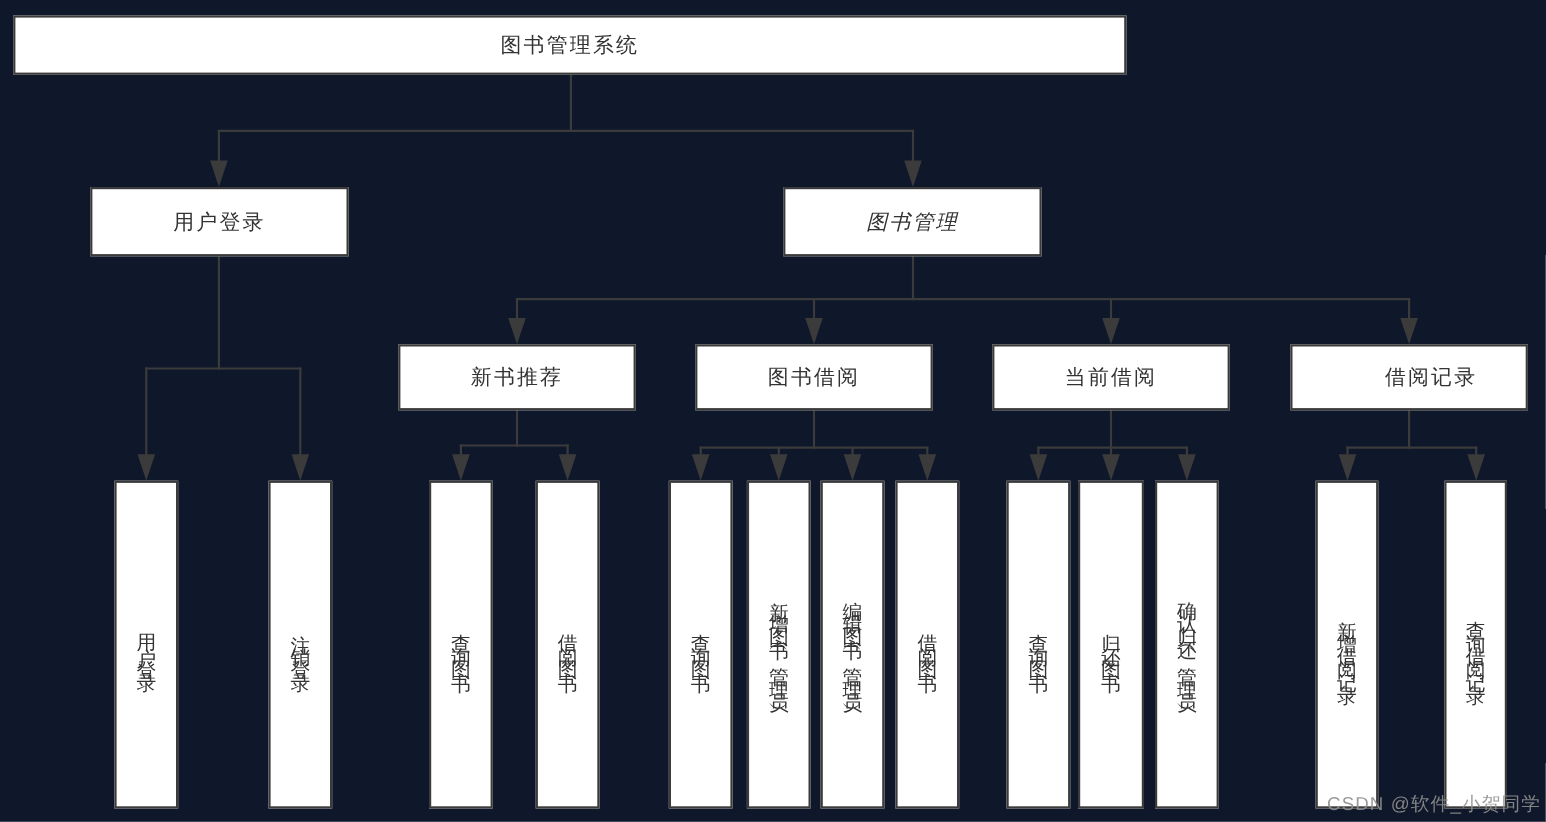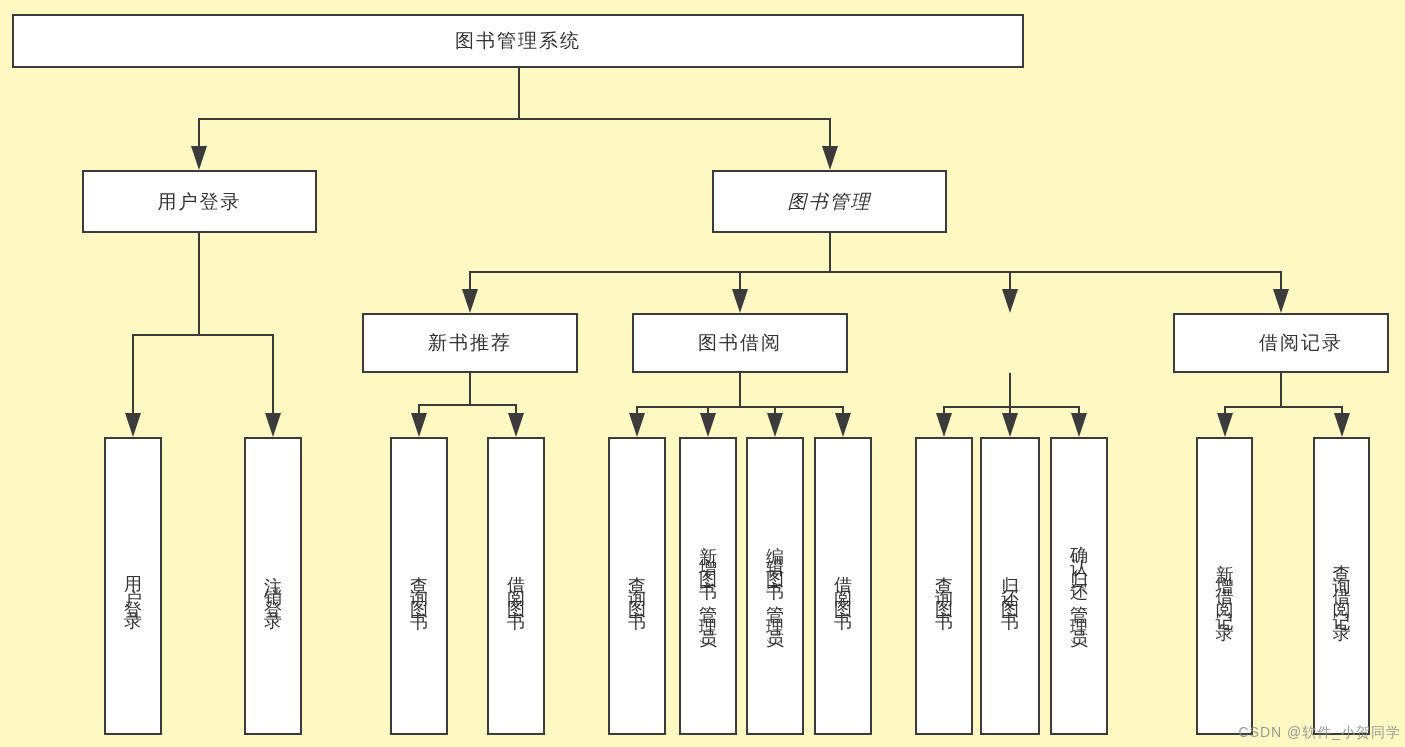--- a/index.html
+++ b/index.html
@@ -4,21 +4,21 @@
 <style>
   html, body { margin: 0; padding: 0; }
   body {
     width: 1405px; height: 747px;
     background: #ffffff;
     font-family: "Liberation Sans", "DejaVu Sans", sans-serif;
   }
   #canvas {
     position: relative;
     width: 1405px; height: 747px;
-    background: #fef9c3;
+    background: #0f172a;
     overflow: hidden;
   }
   #wires {
     position: absolute; left: 0; top: 0;
     width: 1405px; height: 747px;
   }
   .node {
     position: absolute;
     box-sizing: border-box;
     background: #ffffff;
@@ -38,21 +38,21 @@
   .node.leaf span {
     writing-mode: vertical-rl;
     text-orientation: mixed;
     font-size: 18px;
     letter-spacing: 12px;
     line-height: 1;
   }
   #watermark {
     position: absolute;
     right: 4px; bottom: 5px;
-    font-size: 14px;
+    font-size: 17px;
     letter-spacing: 1px;
     color: #8f8f8f;
     opacity: 0.9;
     white-space: nowrap;
   }
 </style>
 </head>
 <body>
 
 <div id="canvas">
@@ -133,20 +133,23 @@
   <div class="node lvl2" style="left:712px; top:170px; width:235px; height:63px;font-style:italic;">
     <span>图书管理</span>
   </div>
 
   <div class="node lvl3" style="left:362px; top:313px; width:216px; height:60px;">
     <span>新书推荐</span>
   </div>
   <div class="node lvl3" style="left:632px; top:313px; width:216px; height:60px;">
     <span>图书借阅</span>
   </div>
+  <div class="node lvl3" style="left:902px; top:313px; width:216px; height:60px;">
+    <span>当前借阅</span>
+  </div>
   <div class="node lvl3" style="left:1173px; top:313px; width:216px; height:60px;padding-left:40px;">
     <span>借阅记录</span>
   </div>
 
   <div class="node leaf" style="left:104px; top:437px; width:58px; height:298px;">
     <span>用户登录</span>
   </div>
   <div class="node leaf" style="left:244px; top:437px; width:58px; height:298px;">
     <span>注销登录</span>
   </div>

